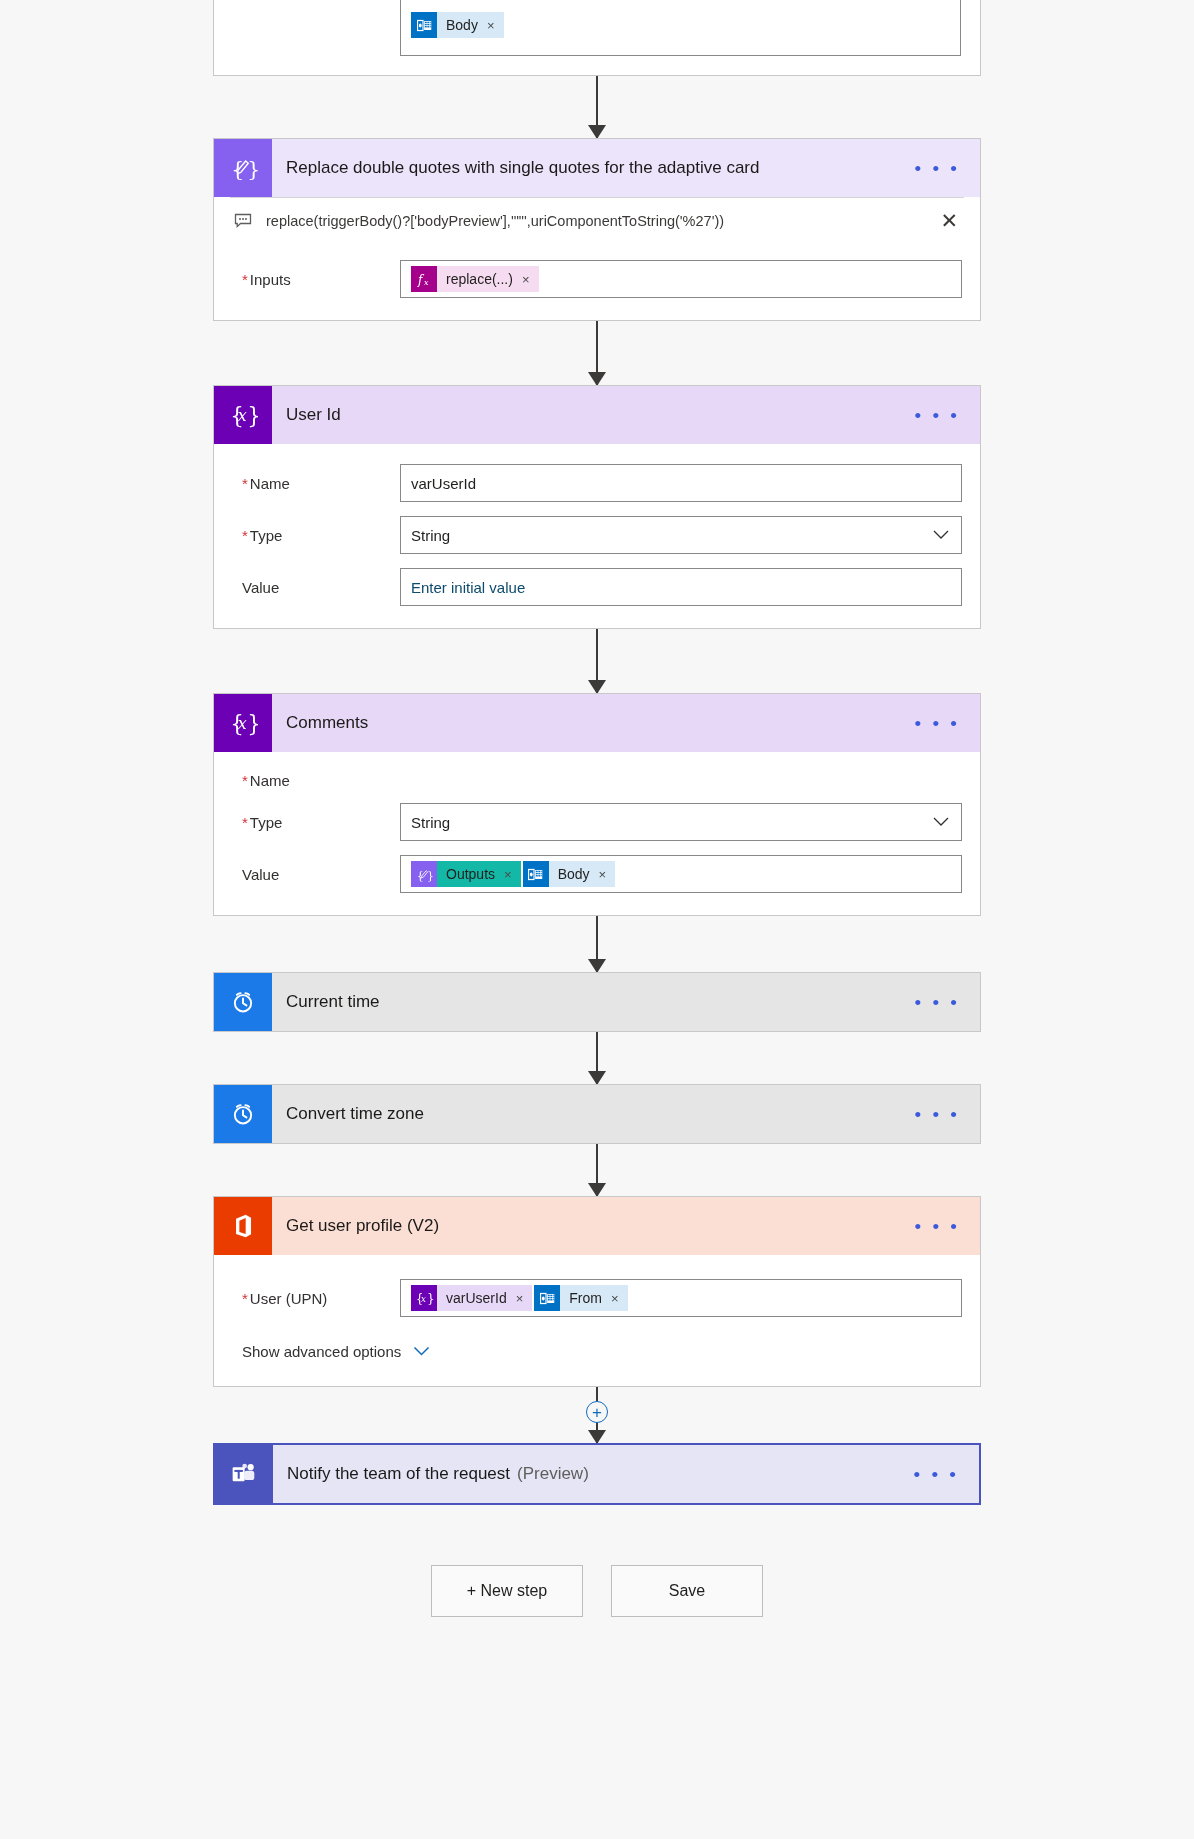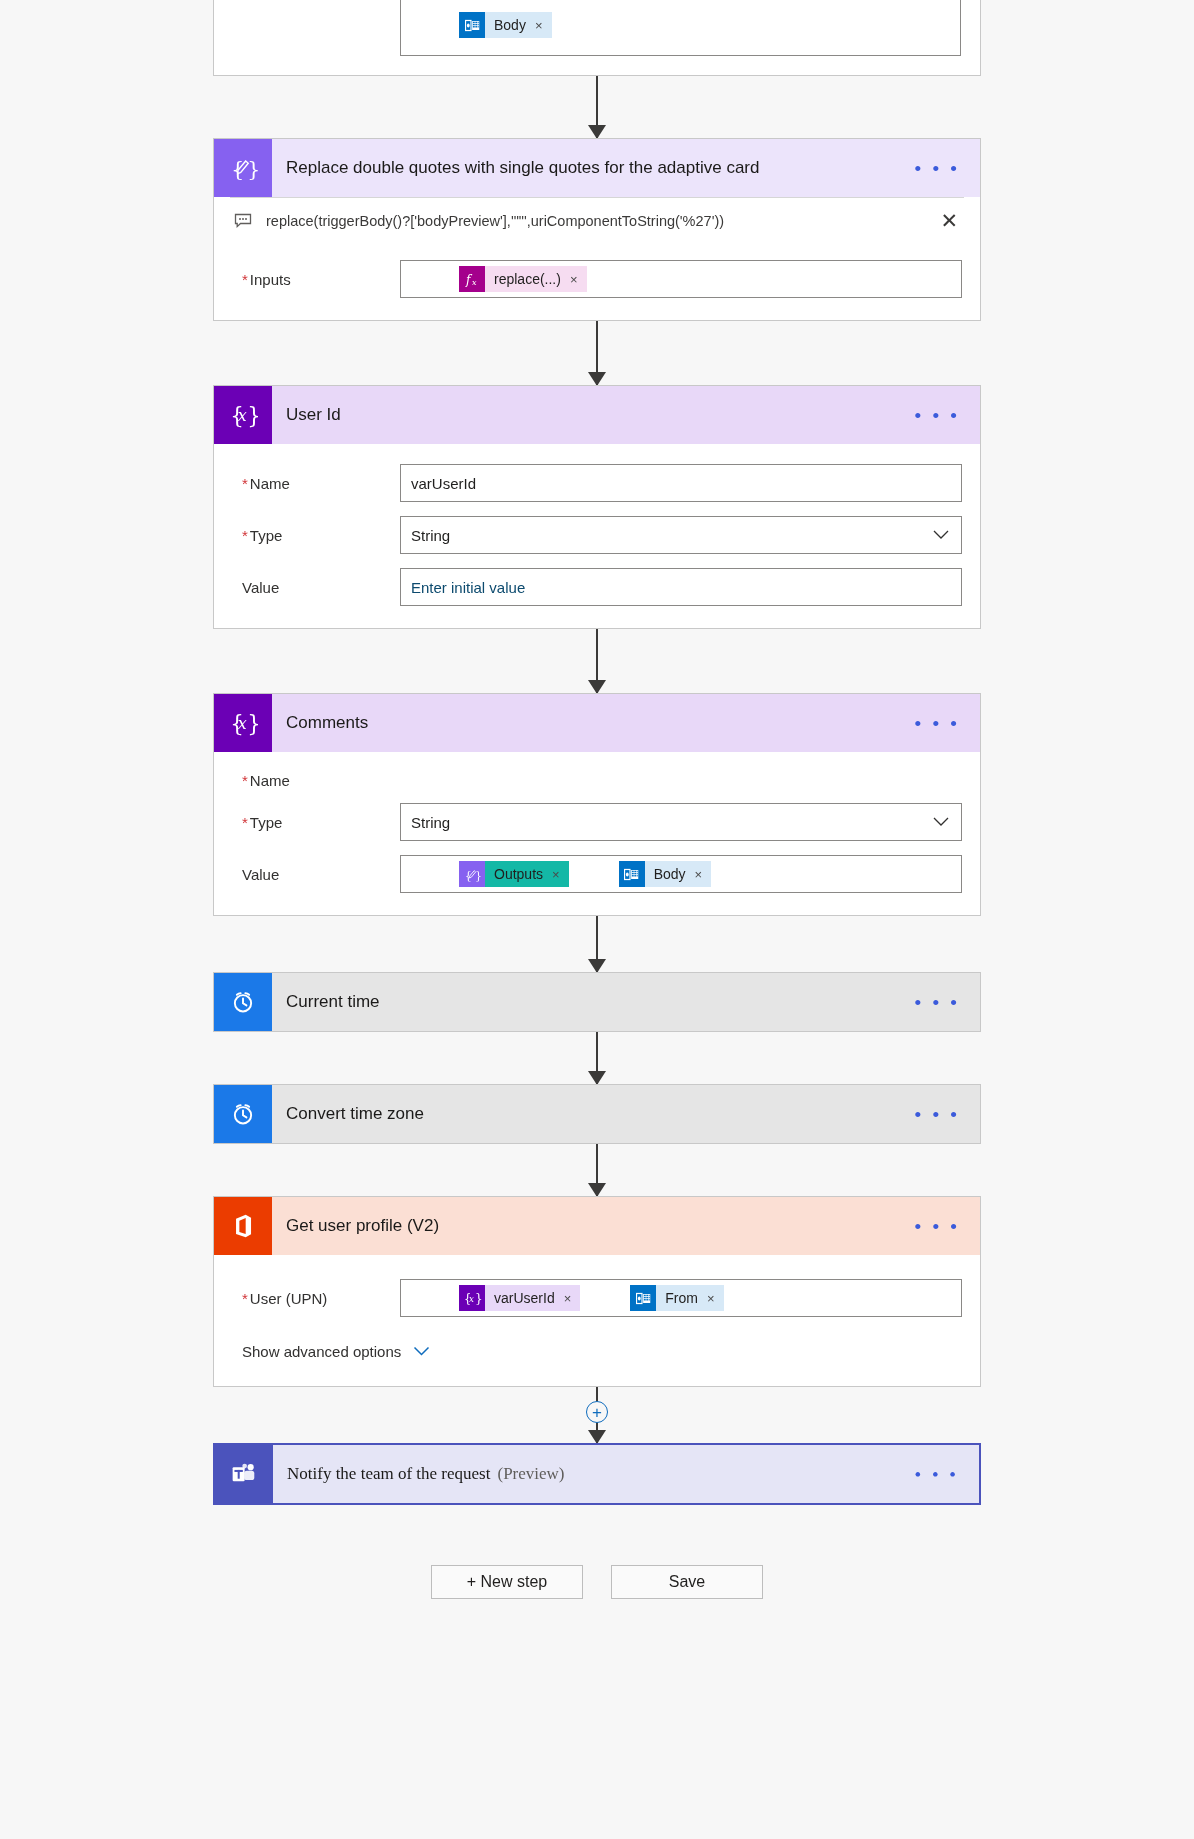--- a/index.html
+++ b/index.html
@@ -49,21 +49,21 @@
 
   
   .head-compose { background: #ece4fb; }
   .ic-compose   { background: #8661f0; }
   .head-var     { background: #e8d8f8; }
   .ic-var       { background: #6b00b5; }
   .head-time    { background: #e5e5e5; }
   .ic-time      { background: #1b79e8; }
   .head-o365    { background: #fbdfd4; }
   .ic-o365      { background: #eb3c00; }
-  .head-teams   { background: #e5e5f6; font-family: Liberation Serif, serif; }
+  .head-teams   { background: #e5e5f6; }
   .ic-teams     { background: #4b53bc; }
 
   .card-body { padding: 0 0 22px 0; }
 
   
   .expr-row {
     display: flex; align-items: center;
     margin: 0 16px;
     border-top: 1px solid #d6d6d6;
     padding: 14px 4px 12px 4px;
@@ -105,21 +105,20 @@
     position: absolute; right: 12px; top: 50%;
     transform: translateY(-50%);
     color: #323130;
   }
 
   
   .chip {
     display: inline-flex; align-items: center;
     height: 26px; margin-right: 2px;
     font-size: 14px;
-    margin-left: 48px;
   }
   .chip-ic {
     width: 26px; height: 26px; min-width: 26px;
     display: flex; align-items: center; justify-content: center;
     color: #fff;
   }
   .chip-txt {
     padding: 0 9px 0 9px; height: 26px;
     display: flex; align-items: center; gap: 9px;
     color: #201f1e;
@@ -175,21 +174,21 @@
     cursor: pointer; z-index: 2;
   }
 
   
   .footer {
     width: 768px; margin: 0 auto;
     display: flex; justify-content: center; gap: 28px;
     padding-top: 60px; padding-bottom: 50px;
   }
   .btn {
-    min-width: 152px; height: 34px;
+    min-width: 152px; height: 52px;
     border: 1px solid #bdbdbd;
     background: #fafafa;
     color: #201f1e; font-size: 16px;
     display: flex; align-items: center; justify-content: center;
     cursor: pointer;
     font-family: "Liberation Sans", sans-serif;
   }
 
   
   .card-top {

